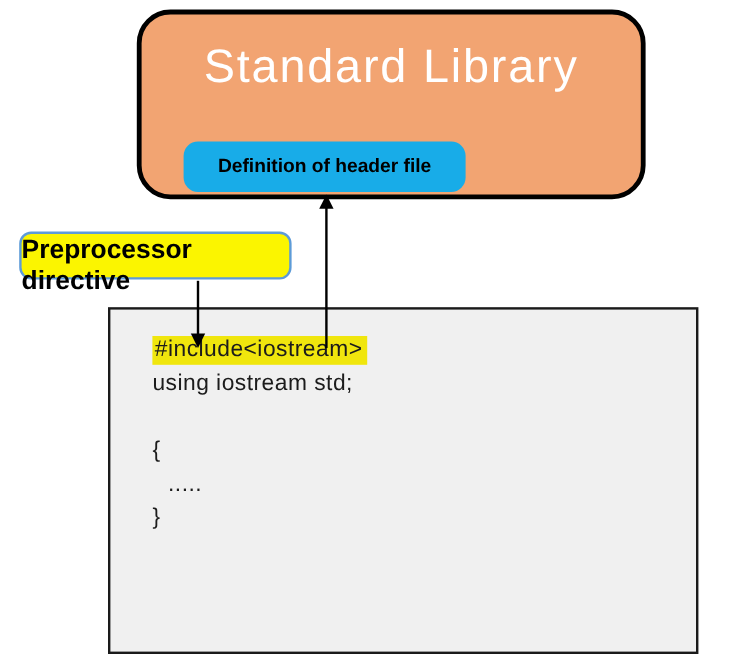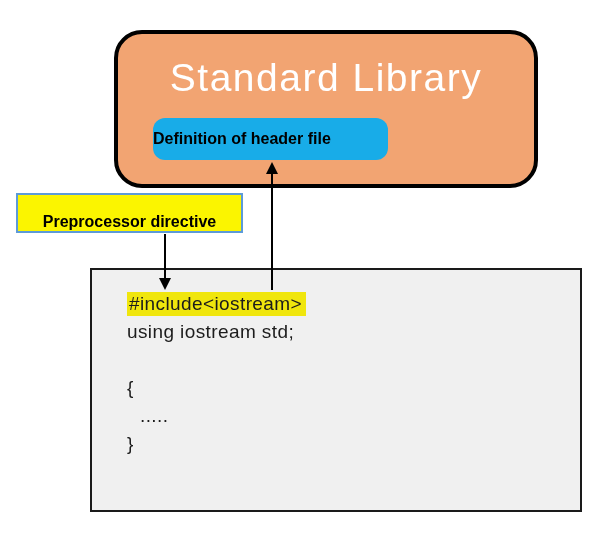--- a/index.html
+++ b/index.html
@@ -12,21 +12,21 @@
     position: relative;
     width: 610px;
     height: 547px;
     background: #ffffff;
     overflow: hidden;
   }
   
   .std-box {
     position: absolute;
     left: 114px;
-    top: 30px;
+    top: 8px;
     width: 424px;
     height: 158px;
     box-sizing: border-box;
     background: var(--orange);
     border: 4px solid #000000;
     border-radius: 28px;
     z-index: 1;
   }
   .std-title {
     margin-top: 22px;
@@ -41,51 +41,52 @@
     position: absolute;
     left: 153px;
     top: 118px;
     width: 235px;
     height: 42px;
     box-sizing: border-box;
     background: var(--blue);
     border-radius: 12px;
     display: flex;
     align-items: center;
+    justify-content: center;
     font-size: 16px;
     font-weight: bold;
     color: var(--label-text);
     z-index: 2;
   }
   
   .pre-box {
     position: absolute;
     left: 16px;
     top: 193px;
     width: 227px;
     height: 40px;
     box-sizing: border-box;
     background: var(--yellow);
     border: 2px solid var(--yellow-border);
-    border-radius: 0;
+    border-radius: 10px;
     display: flex;
-    align-items: flex-end;
+    align-items: flex-start;
     justify-content: center;
-    font-size: 16px;
+    font-size: 22px;
     font-weight: bold;
     color: var(--label-text);
     z-index: 2;
   }
   
   .code-box {
     position: absolute;
     left: 90px;
-    top: 268px;
+    top: 256px;
     width: 492px;
-    height: 244px;
+    height: 289px;
     box-sizing: border-box;
     background: var(--code-bg);
     border: 2px solid var(--border-dark);
     padding: 20px 0 0 35px;
     z-index: 1;
   }
   .code-line {
     font-size: 19px;
     line-height: 28px;
     min-height: 28px;

